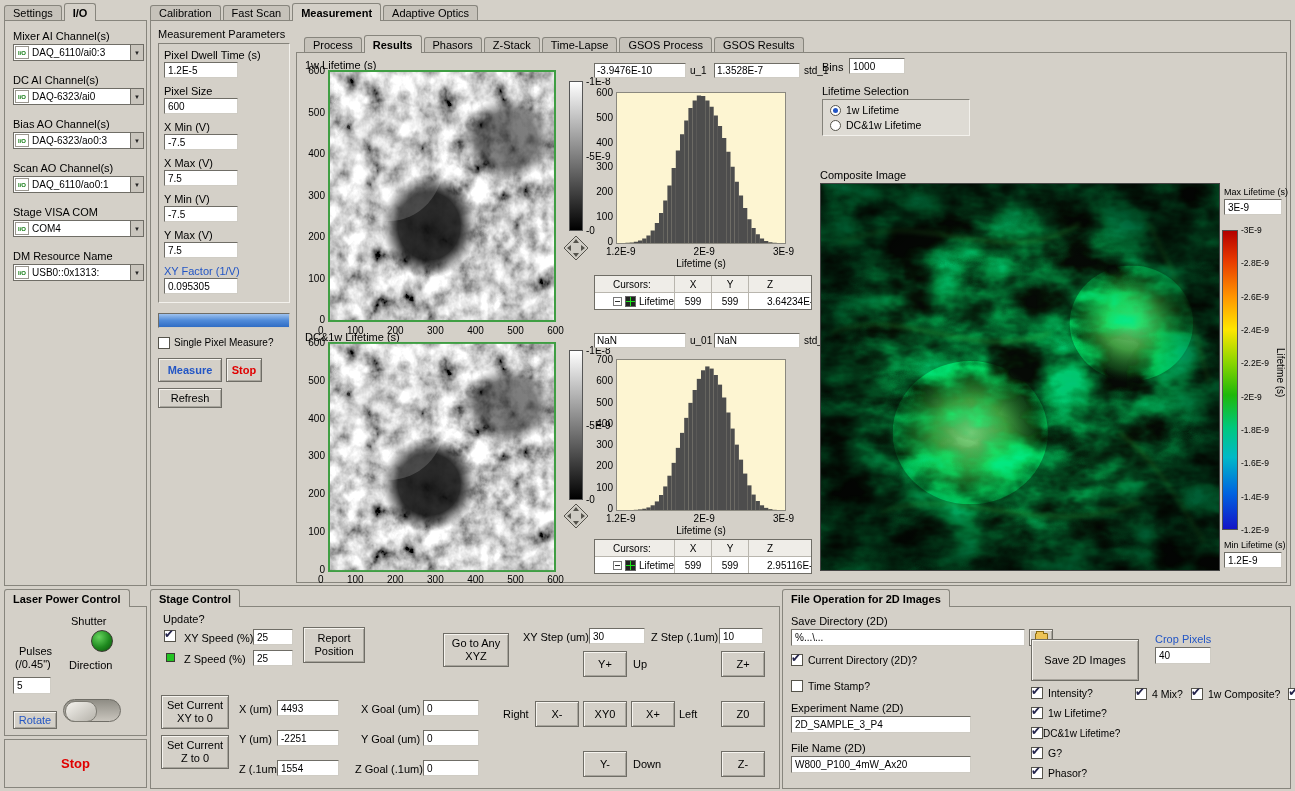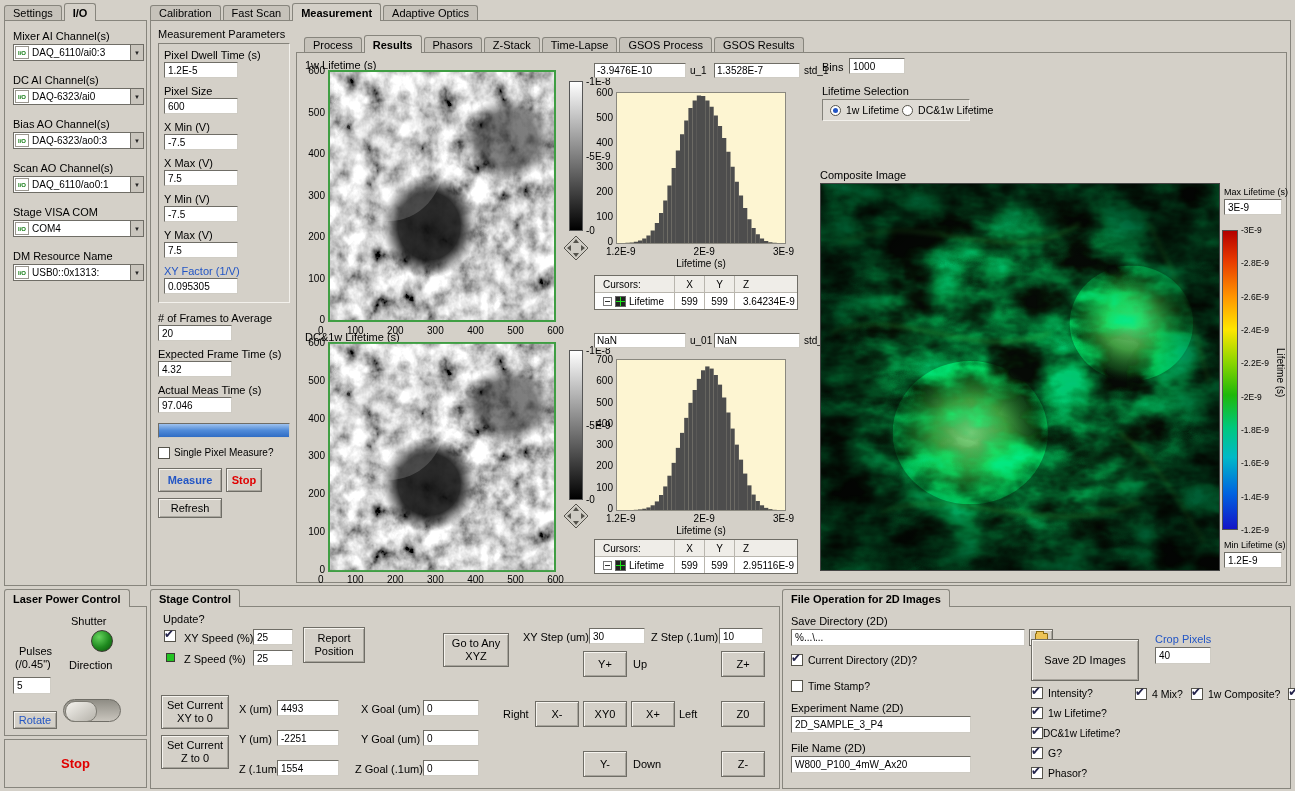--- a/index.html
+++ b/index.html
@@ -48,35 +48,35 @@
 .grayplot{position:absolute;border:1px solid #3f9e43;background:#888}
 .grayplot svg{display:block;width:100%;height:100%}
 .colorbar{position:absolute;border:1px solid #555;background:linear-gradient(#fff,#000)}
 .rainbow{position:absolute;border:1px solid #555;background:linear-gradient(#b40000,#e83a00 10%,#ff9500 22%,#ffe600 33%,#8cd600 44%,#1fb80a 55%,#00c87d 66%,#00b9c8 76%,#0063e0 88%,#1414c8)}
 .histwrap{position:absolute;background:var(--hist_bg);border:1px solid #8a887f}
 .histwrap svg{display:block;width:100%;height:100%}
 .statbox{position:absolute;background:#fff;border:1px solid;border-color:#6f6d66 #cfccc4 #cfccc4 #6f6d66;font-size:10px;padding:0 2px;display:flex;align-items:center;white-space:nowrap;overflow:hidden}
 .curtable{position:absolute;background:#fff;border:1px solid #6f6d66;font-size:10px}
 .currow{display:flex;border-bottom:1px solid #b9b6ae}
 .currow:last-child{border-bottom:none}
-.curcell{padding:1px 8px;border-right:1px solid #b9b6ae;display:flex;align-items:center;white-space:nowrap;overflow:hidden;height:16px}
+.curcell{padding:1px 18px;border-right:1px solid #b9b6ae;display:flex;align-items:center;white-space:nowrap;overflow:hidden;height:16px}
 .curcell:last-child{border-right:none}
 .cw-name{width:80px}.cw-x{width:30px;justify-content:center}.cw-y{width:30px;justify-content:center}.cw-z{width:62px}
 .expander{width:9px;height:9px;border:1px solid #777;background:#fff;position:relative;margin-right:3px;flex:none;cursor:pointer}
 .expander::after{content:"";position:absolute;left:1px;right:1px;top:3px;height:1px;background:#333}
 .cursor-icon{width:11px;height:11px;background:linear-gradient(#19e619,#19e619) 50% 50%/100% 1px no-repeat,linear-gradient(#19e619,#19e619) 50% 50%/1px 100% no-repeat,#222;border:1px solid #666;margin-right:3px;flex:none}
 .dmd{position:absolute;width:26px;height:26px}
 .led{position:absolute;border-radius:50%;background:radial-gradient(circle at 35% 30%,#66d45e,#1f8a1f 55%,#0b4d0b);border:1px solid #3c3a33}
 .ledsq{position:absolute;width:9px;height:9px;background:#23c323;border:1px solid #3c3a33}
 .toggle{position:absolute;width:58px;height:23px;border-radius:12px;background:linear-gradient(#8f8d85,#c9c5bd);border:1px solid #6f6d66;cursor:pointer}
 .toggle::after{content:"";position:absolute;left:1px;top:1px;width:30px;height:19px;border-radius:10px;background:linear-gradient(145deg,#f5f3ee,#b5b2aa);border:1px solid #7c7a72}
 .vtext{position:absolute;writing-mode:vertical-rl;font-size:10px;white-space:nowrap}
 .folder-icon{width:13px;height:9px;background:#edc356;border:1px solid #8a6a12;position:relative;border-radius:1px}
 .folder-icon::before{content:"";position:absolute;top:-3px;left:0;width:6px;height:2px;background:#edc356;border:1px solid #8a6a12;border-bottom:none}
-.radgroup{position:absolute;background:#dedbd4;border:1px solid;border-color:#84827a #f3f1ec #f3f1ec #84827a;padding:4px 7px;display:flex;gap:3px}
+.radgroup{position:absolute;background:#dedbd4;border:1px solid;border-color:#84827a #f3f1ec #f3f1ec #84827a;padding:4px 7px;display:flex;flex-direction:column;gap:3px}
 .radline{display:flex;align-items:center;gap:5px;font-size:10.5px;white-space:nowrap}
 </style>
 </head>
 <body>
 
 <svg width="0" height="0" style="position:absolute" aria-hidden="true">
   <defs>
     <filter id="grayTex" x="-5%" y="-5%" width="110%" height="110%">
       <feTurbulence type="fractalNoise" baseFrequency="0.055 0.045" numOctaves="4" seed="11"></feTurbulence>
       <feColorMatrix type="matrix" values="1.1 1.1 1.1 0 -1.05  1.1 1.1 1.1 0 -1.05  1.1 1.1 1.1 0 -1.05  0 0 0 0 1"></feColorMatrix>
@@ -234,37 +234,20 @@
         <div class="pfield">
           <div class="flabel">Y Max (V)</div>
           <div class="inbox2">7.5</div>
         </div>
 
         <div class="pfield checked">
           <div class="flabel">XY Factor (1/V)</div>
           <div class="inbox2">0.095305</div>
         </div>
       </div>
-    <div style="margin-top:9px">
-
-        <div class="pfield">
-          <div class="flabel"># of Frames to Average</div>
-          <div class="inbox2">20</div>
-        </div>
-
-        <div class="pfield">
-          <div class="flabel">Expected Frame Time (s)</div>
-          <div class="inbox2">4.32</div>
-        </div>
-
-        <div class="pfield">
-          <div class="flabel">Actual Meas Time (s)</div>
-          <div class="inbox2">97.046</div>
-        </div>
-      </div>
     <div class="progress-track">
       <div class="progress-fill" style="width: 100%;"></div>
     </div>
     <div class="cbrow2">
       <span class="cb"></span>
       <span>Single Pixel Measure?</span>
     </div>
     <div class="btnrow">
       <div class="btn2 bold" style="width:64px;height:24px;color:var(--accent_blue)">Measure</div>
       <div class="btn2 bold" style="width:36px;height:24px;color:var(--stop_red)">Stop</div>

